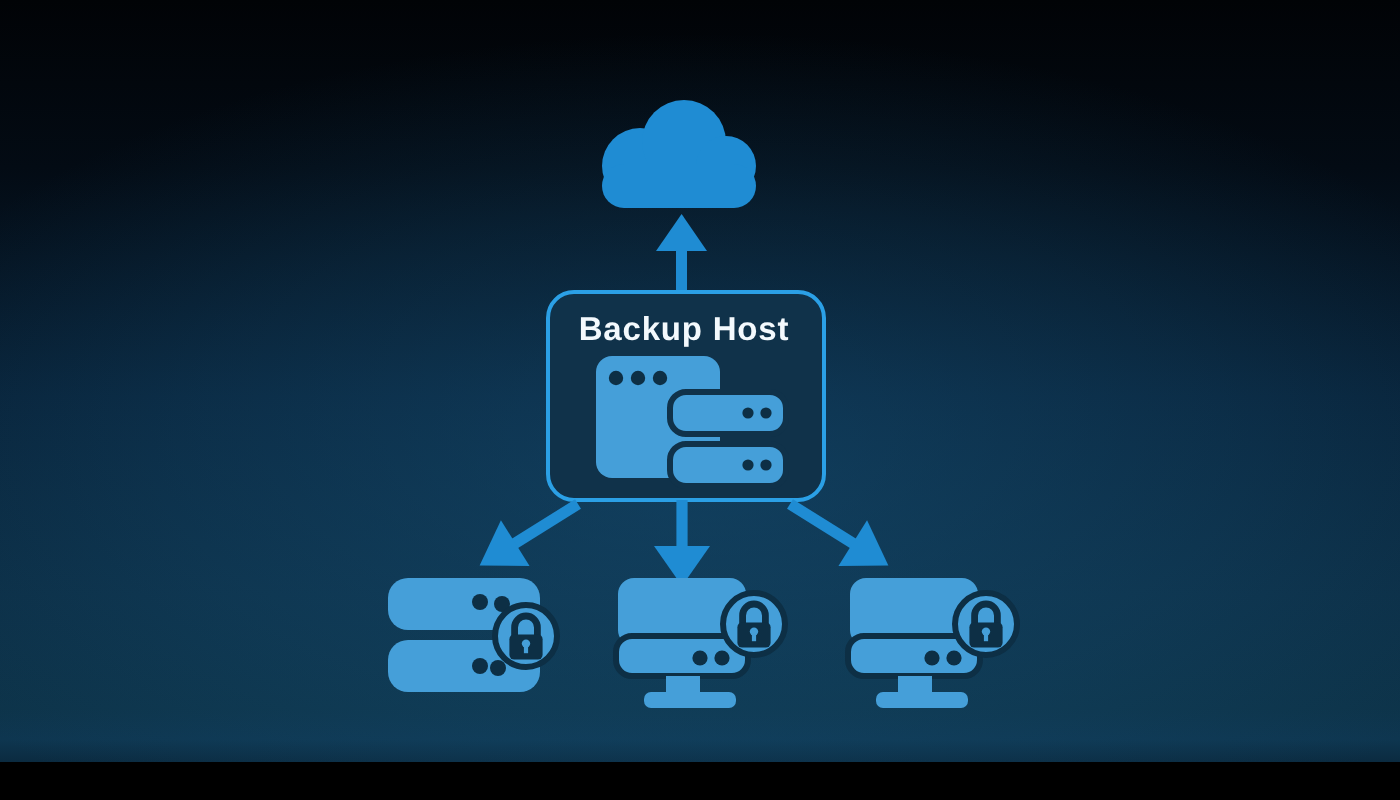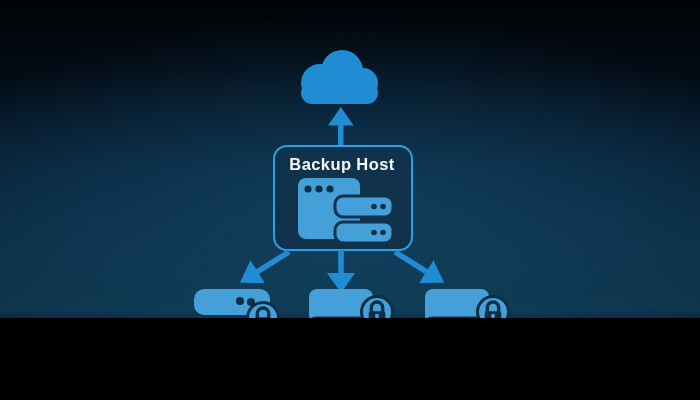--- a/index.html
+++ b/index.html
@@ -4,21 +4,21 @@
 <style>
   html, body {
     margin: 0;
     padding: 0;
     background: #000;
     font-family: "Liberation Sans", sans-serif;
   }
   .canvas {
     position: relative;
     width: 700px;
-    height: 318px;
+    height: 381px;
     overflow: hidden;
     background:
       radial-gradient(85% 78% at 50% 62%,
         rgba(27, 96, 140, 0.40) 0%,
         rgba(27, 96, 140, 0.18) 45%,
         rgba(27, 96, 140, 0.0) 74%),
       linear-gradient(180deg,
         var(--background-top, #010306) 0%,
         #030b14 22%,
         #082238 52%,

